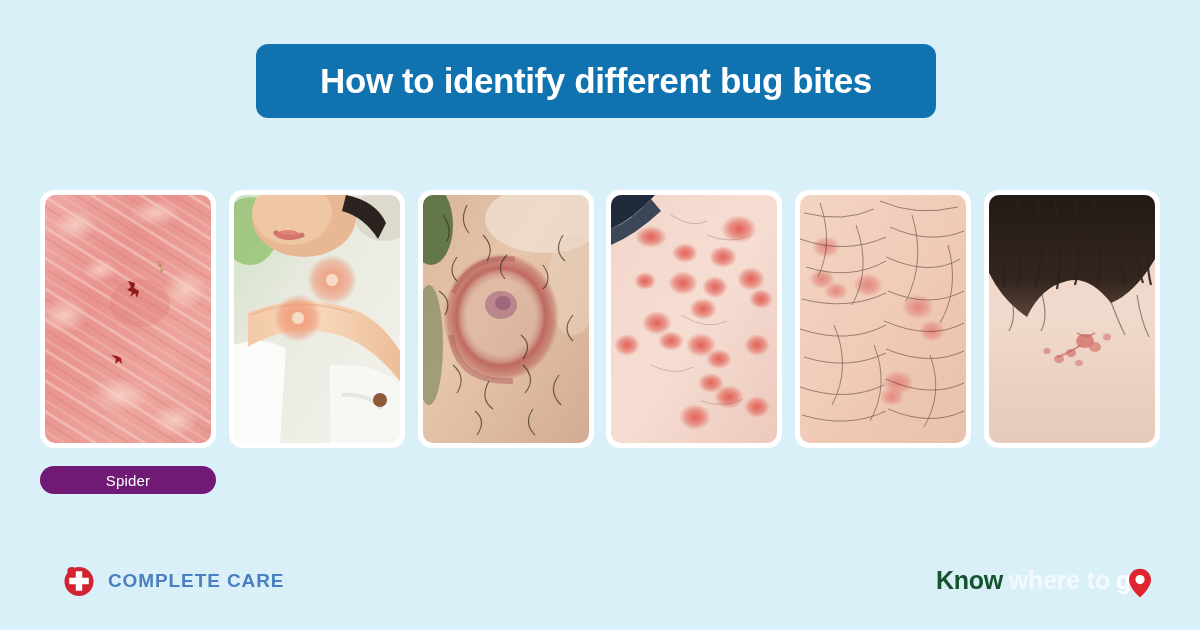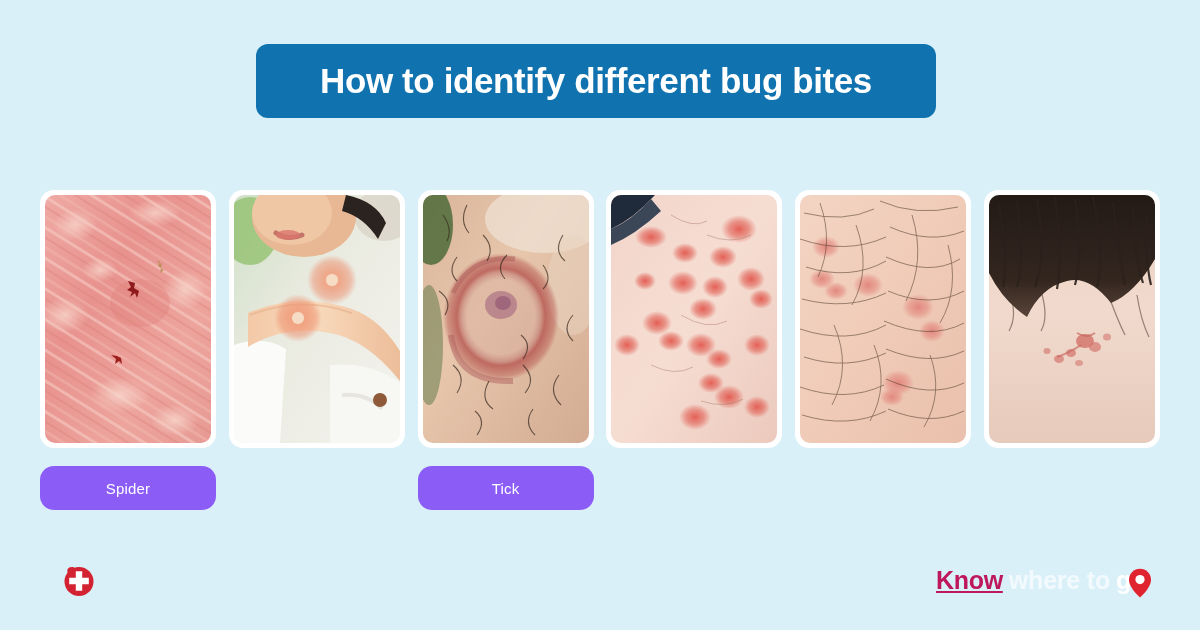--- a/index.html
+++ b/index.html
@@ -47,22 +47,22 @@
   .photo {
     width:100%; height:100%;
     border-radius:10px;
     overflow:hidden;
     position:relative;
   }
   .photo svg { display:block; width:100%; height:100%; }
 
   .label-pill {
     margin-top:18px;
-    width:176px; height:44px;
-    background:#8b5cf6;
+    width:176px; height:28px;
+    background:#701a75;
     border-radius:14px;
     display:flex; align-items:center; justify-content:center;
   }
   .label-pill span {
     color:#ffffff;
     font-size:15px;
     letter-spacing:0.2px;
   }
 
   
@@ -80,21 +80,21 @@
   }
 
   
   #tagline {
     position:absolute;
     right:48px; top:566px;
     display:flex; align-items:baseline;
     white-space:nowrap;
   }
   #tagline .kw-bold {
-    color:#be185d; font-size:25px; font-weight:bold; letter-spacing:-0.3px;text-decoration:underline;
+    color:#14532d; font-size:25px; font-weight:bold; letter-spacing:-0.3px;
   }
   #tagline .kw-light {
     color:#f2fafd; font-size:25px; font-weight:bold; letter-spacing:-0.2px;
     margin:0 6px;
   }
   #tagline .kw-go {
     color:#ffffff; font-size:25px; font-weight:bold; letter-spacing:-0.3px;
   }
   #map-pin { width:24px; height:30px; margin-left:-3px; align-self:center; position:relative; top:2px; }
 </style>
@@ -246,23 +246,20 @@
               <path d="M66 186 q-10 18 4 28"></path>
             <path d="M100 170 q14 14 2 28"></path>
               <path d="M136 180 q-12 16 2 30"></path>
             <path d="M52 216 q12 10 2 24"></path>
               <path d="M110 214 q-10 14 2 26"></path>
             <path d="M84 60 q-12 12 -2 24"></path>
               <path d="M98 140 q12 10 2 24"></path>
           </g>
         </svg>
       </div>
-    </div>
-    <div class="label-pill">
-      <span>Tick</span>
     </div>
   </div>
 
   <div class="card-col">
     <div class="photo-frame">
       <div class="photo">
         <svg viewBox="0 0 166 248" preserveAspectRatio="none" aria-hidden="true">
           <defs>
             <linearGradient id="bb-skin" x1="0" y1="0" x2="1" y2="1">
               <stop offset="0%" stop-color="#f2d5cb"></stop>
@@ -420,20 +417,21 @@
   </div>
 
 </div>
 
 <div id="brand">
   <svg id="brand-mark" viewBox="0 0 34 34" aria-hidden="true">
     <circle cx="17" cy="17.5" r="14.5" fill="#d32332"></circle>
     <path d="M5.5 8.5 q-1.5 -6 6 -5.5 l2.5 3.5 q-5 -0.6 -6.2 4.2z" fill="#d32332"></path>
     <path d="M13.8 7.2 h6.4 v6.6 h6.6 v6.4 h-6.6 v6.6 h-6.4 v-6.6 h-6.6 v-6.4 h6.6 z" fill="#ffffff"></path>
   </svg>
+  <div id="brand-name">COMPLETE CARE</div>
 </div>
 
 <div id="tagline">
   <span class="kw-bold">Know</span>
   <span class="kw-light">where to</span>
   <span class="kw-go">g</span>
   <svg id="map-pin" viewBox="0 0 24 30" aria-hidden="true">
     <path d="M12 0.8 C5.9 0.8 1 5.7 1 11.8 C1 20.2 12 29.4 12 29.4 S23 20.2 23 11.8 C23 5.7 18.1 0.8 12 0.8 z" fill="#e0242f"></path>
     <circle cx="12" cy="11.6" r="4.6" fill="#ffffff"></circle>
   </svg>

